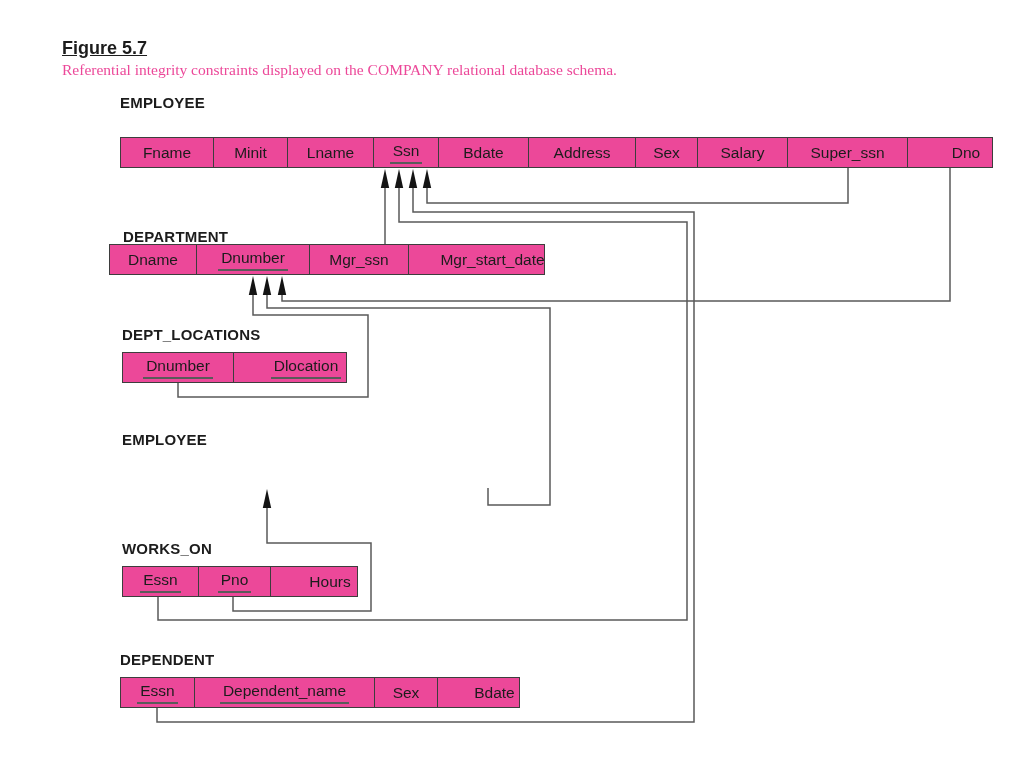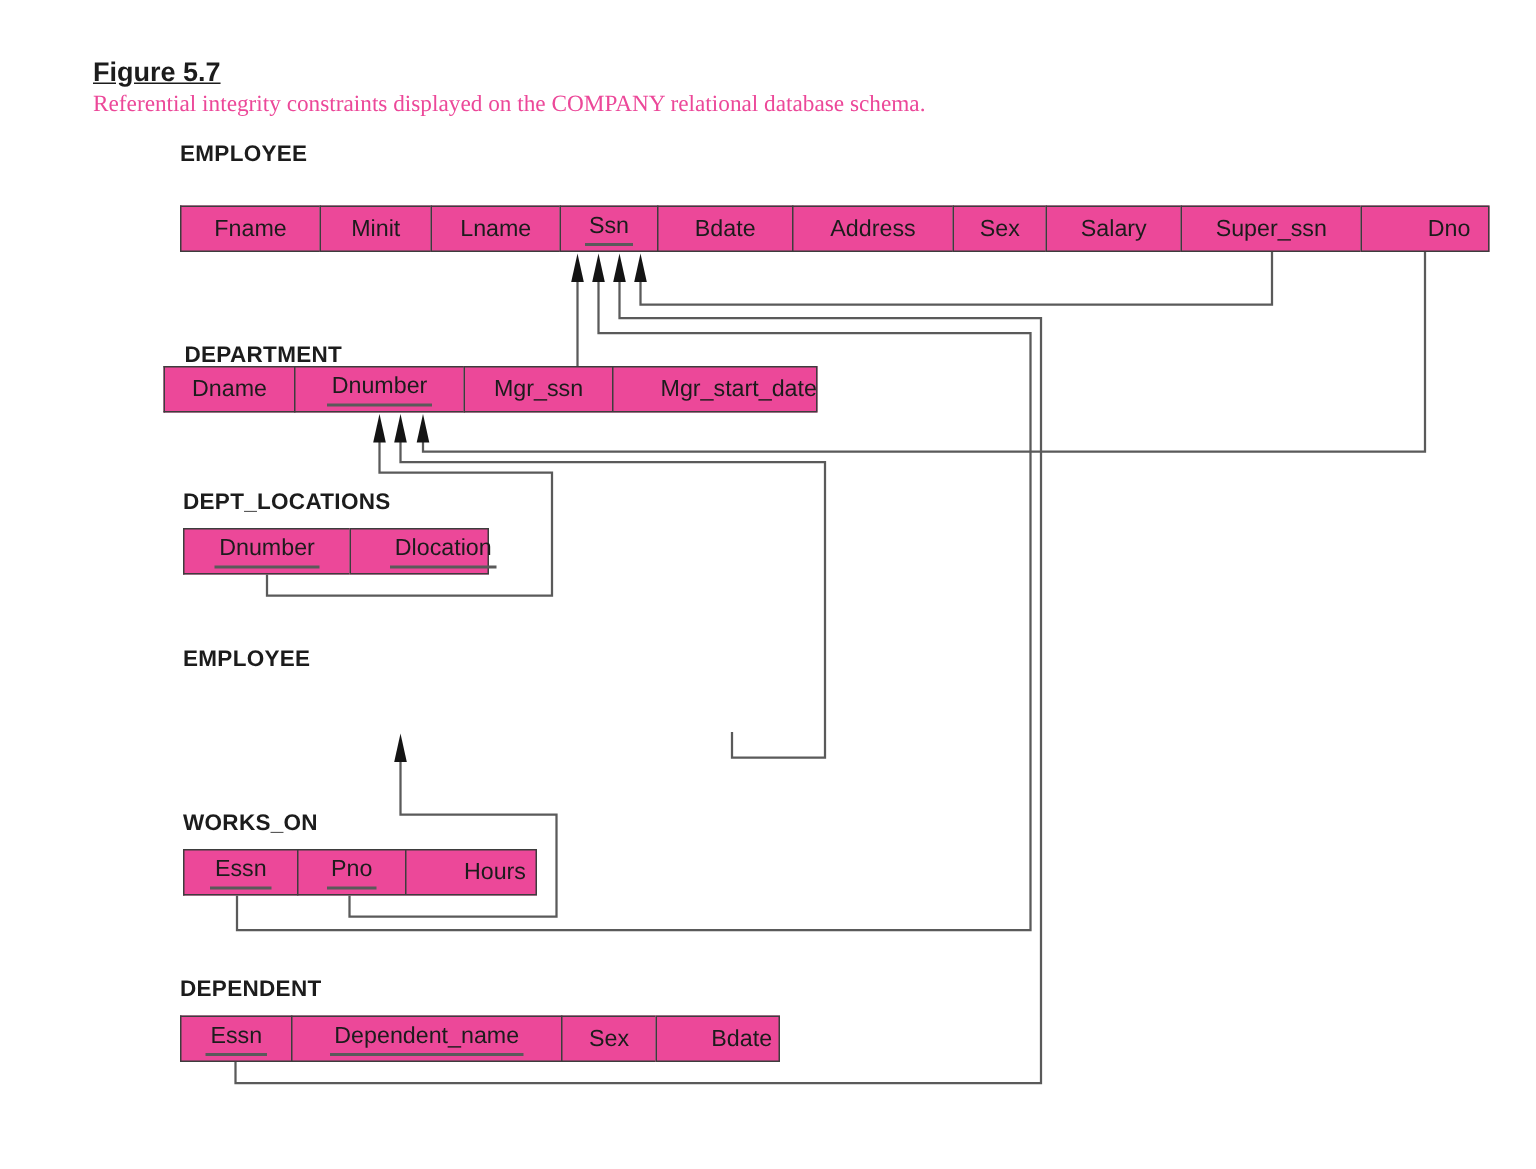--- a/index.html
+++ b/index.html
@@ -79,21 +79,21 @@
     <div class="cell" style="width:137px">
         <span>Mgr_start_date</span>
       </div>
   </div>
 
   <div class="rel-label" style="left:122px;top:326px">DEPT_LOCATIONS</div>
   <div class="rel-row" style="left:122px;top:352px">
     <div class="cell" style="width:111px">
         <span class="key">Dnumber</span>
       </div>
-    <div class="cell" style="width:93px">
+    <div class="cell" style="width:114px">
         <span class="key">Dlocation</span>
       </div>
   </div>
 
   <div class="rel-label" style="left:122px;top:431px">EMPLOYEE</div>
 
   <div class="rel-label" style="left:122px;top:540px">WORKS_ON</div>
   <div class="rel-row" style="left:122px;top:566px">
     <div class="cell" style="width:76px">
         <span class="key">Essn</span>

